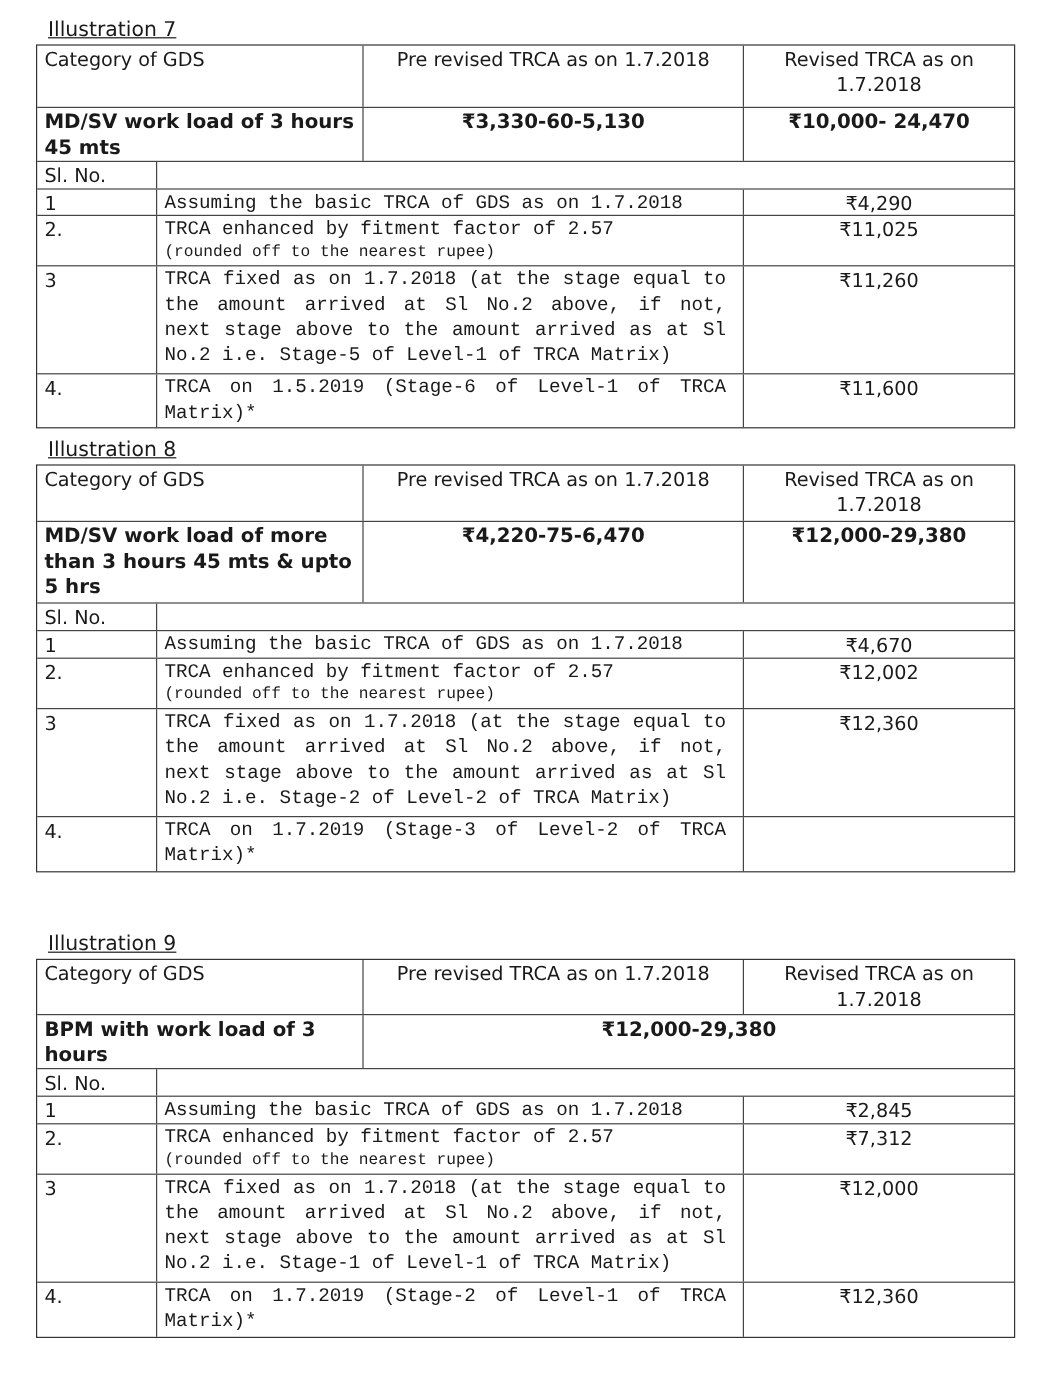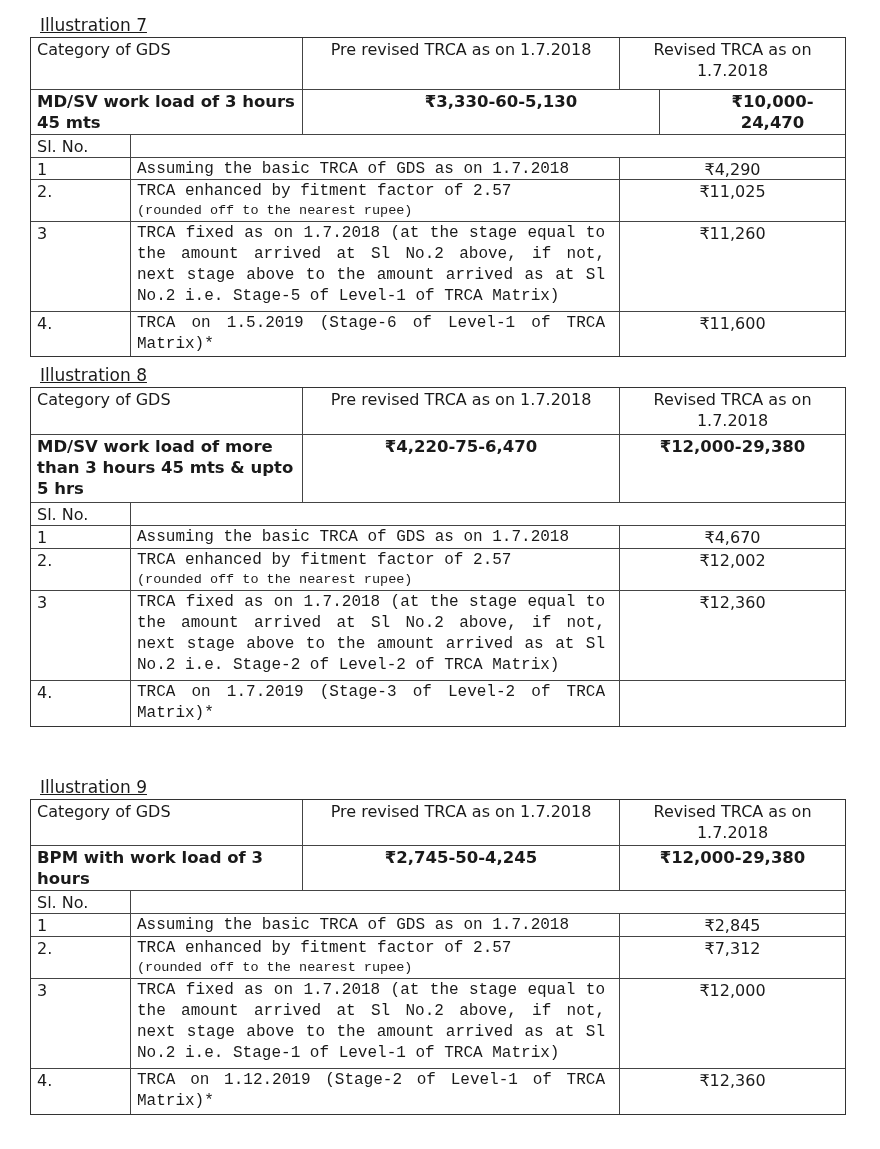--- a/index.html
+++ b/index.html
@@ -30,21 +30,21 @@
 <body>
 
 <section class="illus" style="top:14px;">
   <div class="illus-title">Illustration 7</div>
   <div class="box">
     <div class="row" style="height:52px;">
       <div class="cell c-cat">Category of GDS</div>
       <div class="cell c-pre">Pre revised TRCA as on 1.7.2018</div>
       <div class="cell c-rev">Revised TRCA as on 1.7.2018</div>
     </div>
-    <div class="row" style="height:45px;gap:40px;">
+    <div class="row" style="height:45px;">
       <div class="cell c-cat bold">MD/SV work load of 3 hours 45 mts</div>
       <div class="cell c-pre bold">₹3,330-60-5,130</div>
       <div class="cell c-rev bold">₹10,000- 24,470</div>
     </div>
     <div class="row" style="height:23px;">
       <div class="cell c-sl">Sl. No.</div>
       <div class="cell c-slhead-rest"></div>
     </div>
     <div class="row" style="height:22px;">
       <div class="cell c-sl">1</div>
@@ -117,21 +117,20 @@
 <section class="illus" style="top:776px;">
   <div class="illus-title">Illustration 9</div>
   <div class="box">
     <div class="row" style="height:46px;">
       <div class="cell c-cat">Category of GDS</div>
       <div class="cell c-pre">Pre revised TRCA as on 1.7.2018</div>
       <div class="cell c-rev">Revised TRCA as on 1.7.2018</div>
     </div>
     <div class="row" style="height:45px;">
       <div class="cell c-cat bold">BPM with work load of 3 hours</div>
-      <div class="cell c-pre bold">₹2,745-50-4,245</div>
       <div class="cell c-rev bold">₹12,000-29,380</div>
     </div>
     <div class="row" style="height:23px;">
       <div class="cell c-sl">Sl. No.</div>
       <div class="cell c-slhead-rest"></div>
     </div>
     <div class="row" style="height:23px;">
       <div class="cell c-sl">1</div>
       <div class="cell c-desc">Assuming the basic TRCA of GDS as on 1.7.2018</div>
       <div class="cell c-amt">₹2,845</div>
@@ -144,17 +143,17 @@
       </div>
       <div class="cell c-amt">₹7,312</div>
     </div>
     <div class="row" style="height:90px;">
       <div class="cell c-sl">3</div>
       <div class="cell c-desc">TRCA fixed as on 1.7.2018 (at the stage equal to the amount arrived at Sl No.2 above, if not, next stage above to the amount arrived as at Sl No.2 i.e. Stage-1 of Level-1 of TRCA Matrix)</div>
       <div class="cell c-amt">₹12,000</div>
     </div>
     <div class="row" style="height:45px;">
       <div class="cell c-sl">4.</div>
-      <div class="cell c-desc">TRCA on 1.12.2019 (Stage-2 of Level-1 of TRCA Matrix)*</div>
+      <div class="cell c-desc">TRCA on 1.7.2019 (Stage-2 of Level-1 of TRCA Matrix)*</div>
       <div class="cell c-amt">₹12,360</div>
     </div>
   </div>
 </section>
 
 </body></html>

